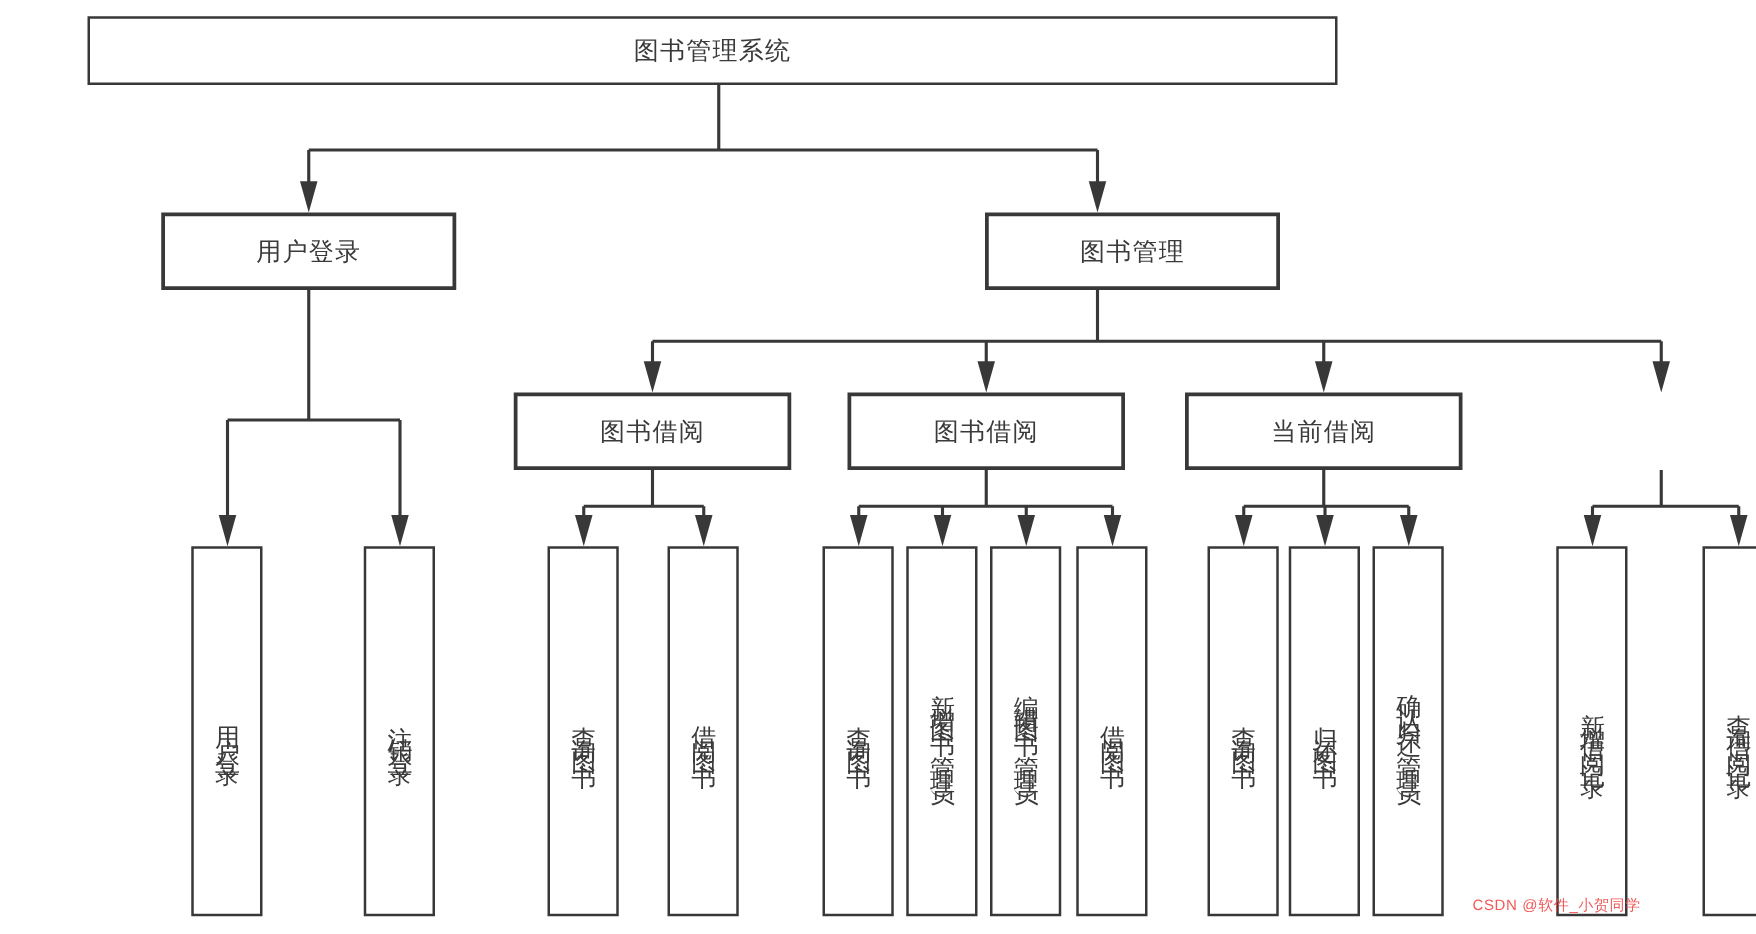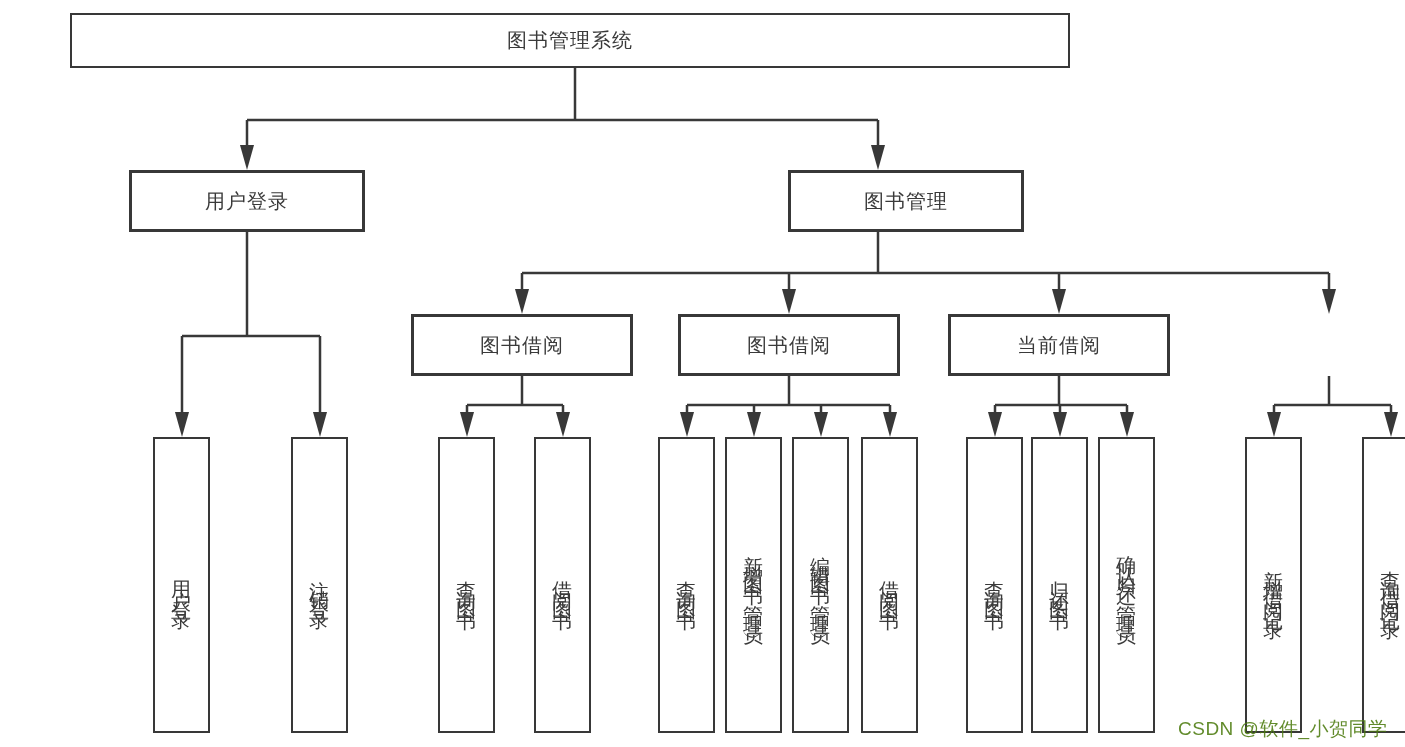--- a/index.html
+++ b/index.html
@@ -43,22 +43,22 @@
     text-orientation: mixed;
     font-size: 20px;
     letter-spacing: 10px;
     line-height: 1.0;
     white-space: nowrap;
   }
   #watermark {
     position: absolute;
     left: 1130px;
     top: 716px;
-    font-size: 19px;
-    color: #4d7c0f;
+    font-size: 12px;
+    color: #ef4444;
     opacity: 0.88;
     letter-spacing: 0.5px;
     z-index: 5;
     white-space: nowrap;
   }
 </style>
 </head>
 <body>
 
 <div id="canvas">

